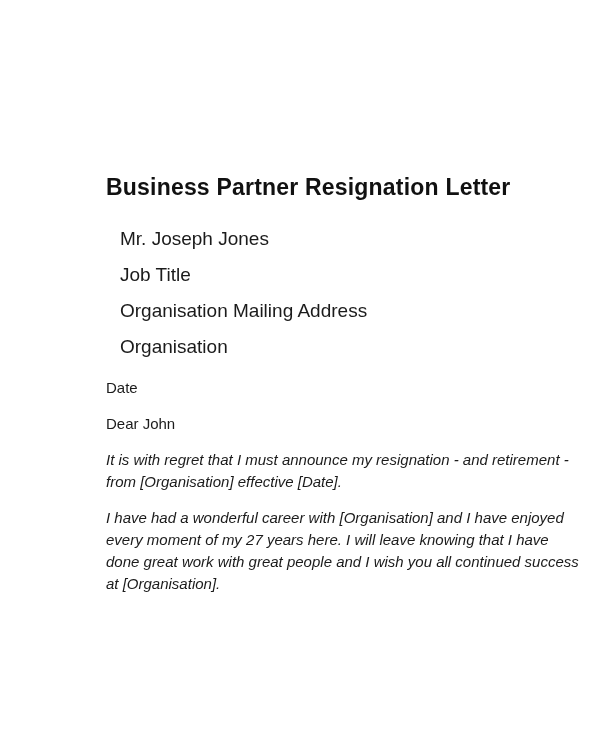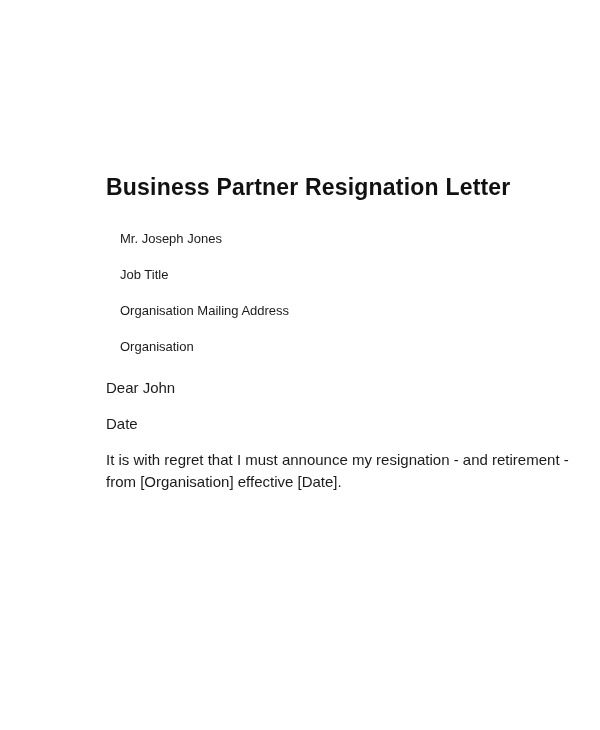--- a/index.html
+++ b/index.html
@@ -36,57 +36,59 @@
     font-size: 15px;
     line-height: 22px;
     color: #1b1b1b;
   }
 
   .recipient-block {
     margin-bottom: 19px;
   }
 
   .recipient-line {
-    font-size: 13px;
+    font-size: 19px;
     line-height: 22px;
   }
 
   .date-line {
     margin-bottom: 14px;
   }
 
   .salutation-line {
     margin-bottom: 12px;
   }
 
   .letter-paragraph {
     margin-bottom: 14px;
     max-width: 502px;
+    font-style: italic;
   }
 
   .closing-line {
     margin-top: 2px;
   }
 </style>
 </head>
 <body>
 
 <div class="page">
 
   <h1 class="letter-title">Business Partner Resignation Letter</h1>
 
   <div class="recipient-block">
     <div class="recipient-line">Mr. Joseph Jones</div>
     <div class="recipient-line">Job Title</div>
     <div class="recipient-line">Organisation Mailing Address</div>
     <div class="recipient-line">Organisation</div>
   </div>
 
+  <div class="body-text date-line">Date</div>
+
   <div class="body-text salutation-line">Dear John</div>
-
-  <div class="body-text date-line">Date</div>
 
   <p class="body-text letter-paragraph">It is with regret that I must announce my resignation - and retirement - from [Organisation] effective [Date].</p>
 
+  <p class="body-text letter-paragraph">I have had a wonderful career with [Organisation] and I have enjoyed every moment of my 27 years here. I will leave knowing that I have done great work with great people and I wish you all continued success at [Organisation].</p>
 
 
 
 </div>
 
 </body></html>

